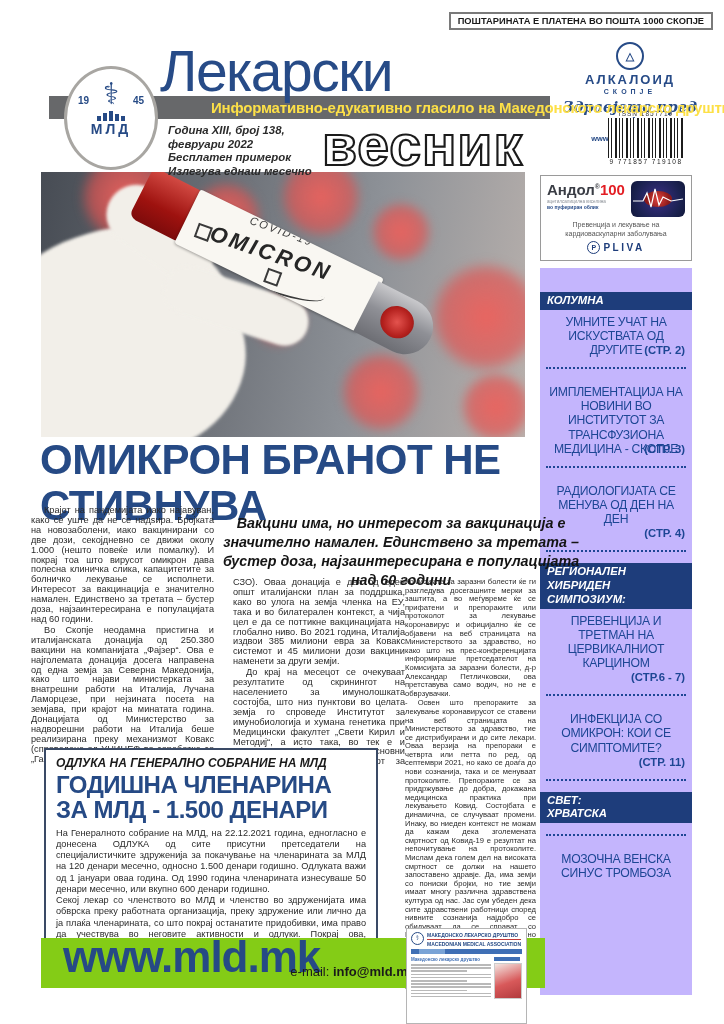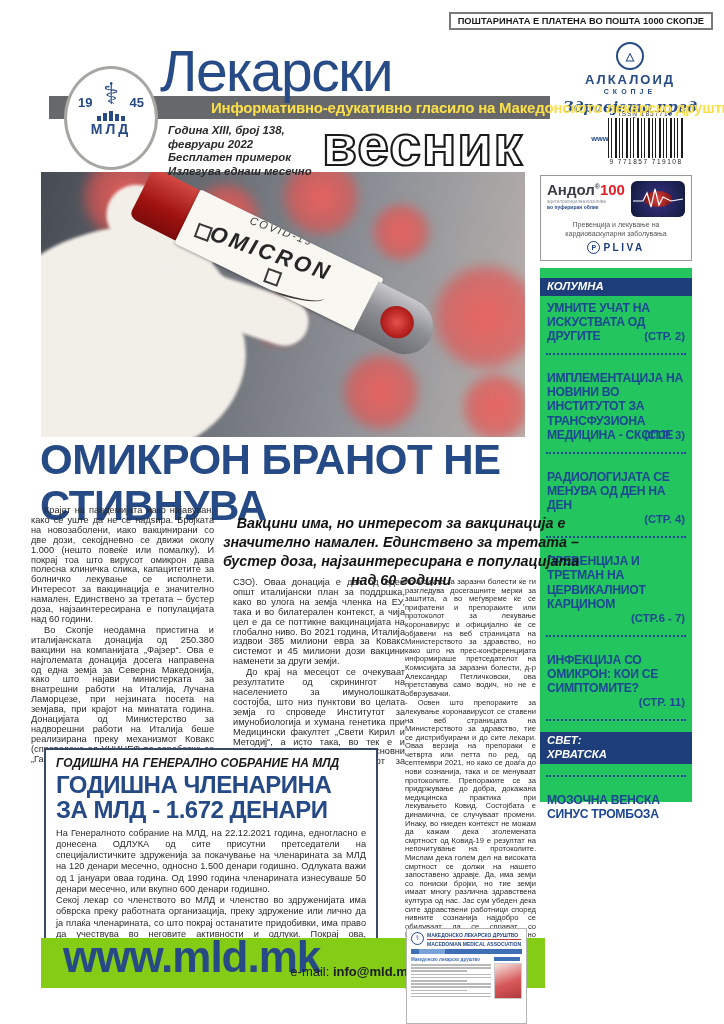--- a/index.html
+++ b/index.html
@@ -15,21 +15,21 @@
   .title1{position:absolute;left:160px;top:38px;font-size:57px;font-weight:normal;color:#274b87;
           letter-spacing:-1.5px;z-index:2;}
   .title2{position:absolute;left:322px;top:112px;font-size:57px;font-weight:bold;color:#fff;
           -webkit-text-stroke:2.2px #1b1b1b;letter-spacing:1px;z-index:4;}
   .issue{position:absolute;left:168px;top:124px;font-style:italic;font-weight:bold;
          font-size:11.4px;line-height:13.6px;color:#2b2b2b;z-index:3;}
   .mld-oval{position:absolute;left:64px;top:66px;width:88px;height:98px;background:#fff;
             border:3px solid #a8a6a2;border-radius:50%;z-index:3;box-shadow:0 0 0 2px #fff inset;
             text-align:center;}
   .mld-oval .staff{font-size:30px;color:#264a85;line-height:34px;margin-top:8px;}
-  .mld-oval .yr{position:absolute;top:26px;font-size:13px;font-weight:bold;color:#264a85;}
+  .mld-oval .yr{position:absolute;top:26px;font-size:10px;font-weight:bold;color:#264a85;}
   .mld-oval .yl{left:11px;} .mld-oval .yrr{right:11px;}
   .skyline{height:9px;margin-top:1px;display:flex;justify-content:center;align-items:flex-end;gap:2px;}
   .skyline i{display:block;width:4px;background:#264a85;}
   .mld-acr{font-size:14px;font-weight:bold;color:#264a85;letter-spacing:3px;margin-top:0px;}
   
   .alk{position:absolute;left:553px;top:42px;width:154px;text-align:center;color:#274b87;}
   .alk-circle{width:24px;height:24px;border:2px solid #274b87;border-radius:50%;margin:0 auto 2px;
               font-size:11px;line-height:24px;font-weight:bold;color:#274b87;}
   .alk-name{font-size:13px;font-weight:bold;letter-spacing:2px;}
   .alk-city{font-size:7px;font-weight:bold;letter-spacing:4px;margin-top:1px;}
@@ -71,26 +71,26 @@
   .ecg{width:54px;height:36px;border-radius:6px;background:radial-gradient(circle at 50% 50%,#3b2f86 0%,#1b2250 70%,#11173a 100%);
        position:relative;overflow:hidden;flex-shrink:0;}
   .ecg i{position:absolute;left:13px;top:10px;width:28px;height:16px;border-radius:50%;
          background:radial-gradient(circle,#e0443f 0%,#8c1a1a 70%);}
   .andol-claim{font-size:7px;color:#555;text-align:center;margin-top:4px;line-height:8.5px;white-space:pre-line;}
   .pliva{display:flex;justify-content:center;align-items:center;gap:3px;margin-top:3px;}
   .pliva-p{width:11px;height:11px;border:1.5px solid #1e3d7b;border-radius:50%;font-size:7px;line-height:11px;
            text-align:center;font-weight:bold;color:#1e3d7b;}
   .pliva-name{font-size:10px;font-weight:bold;letter-spacing:2.5px;color:#1e3d7b;}
   
-  .sbar{position:absolute;left:540px;top:268px;width:152px;height:534px;background:#22c55e;
-        box-sizing:border-box;padding-top:10px;}
+  .sbar{position:absolute;left:540px;top:268px;width:152px;height:727px;background:#c4b5fd;
+        box-sizing:border-box;padding-top:24px;}
   .sb-head{background:#1e3d7b;color:#fff;font-style:italic;font-weight:bold;font-size:11.3px;
            line-height:1.22;padding:2px 7px;white-space:pre-line;}
-  .sb-title{padding:5px 7px 0;color:#1d4694;font-weight:bold;font-size:12.2px;line-height:1.16;
-            letter-spacing:-0.3px;}
+  .sb-title{padding:5px 7px 0;color:#1d4694;font-weight:normal;font-size:12.2px;line-height:1.16;
+            letter-spacing:-0.3px;text-align:center;}
   .sb-page{padding:1px 7px 0;color:#1d4694;font-weight:bold;font-size:11.3px;text-align:right;}
   .sb-page.inline{margin-top:-14px;}
   .sb-dot{border-top:2.5px dotted #1d4694;margin:11px 6px;}
   
   .headline{position:absolute;left:40px;top:437px;font-size:42px;font-weight:bold;color:#264a85;
             letter-spacing:-0.5px;line-height:1.1;white-space:pre-line;}
   .lead{position:absolute;left:213px;top:514px;width:376px;text-align:center;font-style:italic;
         font-weight:bold;font-size:14.3px;line-height:19px;color:#141414;}
   .bodycol{position:absolute;font-size:9.2px;line-height:9.9px;text-align:justify;color:#2a2a2a;}
   .bodycol p{margin:0;} .bodycol p.ind{text-indent:13px;} .bodycol p+p{margin-top:1px;}
@@ -233,20 +233,21 @@
     <div>
       <div class="sb-title">ИМПЛЕМЕНТАЦИЈА НА НОВИНИ ВО ИНСТИТУТОТ ЗА ТРАНСФУЗИОНА МЕДИЦИНА - СКОПЈЕ</div>
       <div class="sb-page inline">(СТР. 3)</div>
     </div>
     <div class="sb-dot"></div>
     <div>
       <div class="sb-title">РАДИОЛОГИЈАТА СЕ МЕНУВА ОД ДЕН НА ДЕН</div>
       <div class="sb-page">(СТР. 4)</div>
     </div>
     <div class="sb-dot"></div>
+    <div class="sb-head">РЕГИОНАЛЕН ХИБРИДЕН СИМПОЗИУМ:</div>
     <div>
       <div class="sb-title">ПРЕВЕНЦИЈА И ТРЕТМАН НА ЦЕРВИКАЛНИОТ КАРЦИНОМ</div>
       <div class="sb-page">(СТР.6 - 7)</div>
     </div>
     <div class="sb-dot"></div>
     <div>
       <div class="sb-title">ИНФЕКЦИЈА СО ОМИКРОН: КОИ СЕ СИМПТОМИТЕ?</div>
       <div class="sb-page">(СТР. 11)</div>
     </div>
     <div class="sb-dot"></div>
@@ -270,23 +271,23 @@
   <div class="bodycol c2">
     <p>СЗО). Оваа донација е дел од еден општ италијански план за поддршка, како во улога на земја членка на ЕУ, така и во билатерален контекст, а чија цел е да се поттикне вакцинацијата на глобално ниво. Во 2021 година, Италија издвои 385 милиони евра за Ковакс системот и 45 милиони дози вакцини наменети за други земји.</p>
     <p class="ind">До крај на месецот се очекуваат резултатите од скринингот на населението за имунолошката состојба, што низ пунктови во целата земја го спроведе Институтот за имунобиологија и хумана генетика при Медицински факултет „Свети Кирил и Методиј“, а исто така, во тек е и скринингот кај деца во основни училишта. Согласно резултатот за имунолошкиот статус,</p>
   </div>
   <div class="bodycol c3">
     <p>Комисијата за заразни болести ќе ги разгледува досегашните мерки за заштита, а во меѓувреме ќе се прифатени и препораките или протоколот за лекување коронавирус и официјално ќе се објавени на веб страницата на Министерството за здравство, но како што на прес-конференцијата информираше претседателот на Комисијата за заразни болести, д-р Александар Петличковски, ова претставува само водич, но не е обврзувачки.</p>
     <p>- Освен што препораките за лекување коронавирусот се ставени на веб страницата на Министерството за здравство, тие се дистрибуирани и до сите лекари. Оваа верзија на препораки е четврта или петта по ред, од септември 2021, но како се доаѓа до нови сознанија, така и се менуваат протоколите. Препораките се за придржување до добра, докажана медицинска практика при лекувањето Ковид. Состојбата е динамична, се случуваат промени. Инаку, во ниеден контекст не можам да кажам дека зголемената смртност од Ковид-19 е резултат на непочитување на протоколите. Мислам дека голем дел на високата смртност се должи на нашето запоставено здравје. Да, има земји со пониски бројки, но тие земји имаат многу различна здравствена култура од нас. Јас сум убеден дека сите здравствени работници според нивните сознанија најдобро се обидуваат да се справат со Ковид-19. Бројките ни се високи, но редовно ги споредувам со Словенија, со слична структура на населението и таму и во оваа фаза на пандемијата бројките се редовно над 20 починати дневно, посочи Петличковски.</p>
   </div>
 
   <div class="dbox">
-    <div class="dbox-kicker">ГОДИШНА НА ГЕНЕРАЛНО СОБРАНИЕ НА МЛД</div>
+    <div class="dbox-kicker">ОДЛУКА НА ГЕНЕРАЛНО СОБРАНИЕ НА МЛД</div>
     <div class="dbox-title">ГОДИШНА ЧЛЕНАРИНА
-ЗА МЛД - 1.672 ДЕНАРИ</div>
+ЗА МЛД - 1.500 ДЕНАРИ</div>
     <div class="dbox-body">
       <p>На Генералното собрание на МЛД, на 22.12.2021 година, едногласно е донесена ОДЛУКА од сите присутни претседатели на специјалистичките здруженија за покачување на членарината за МЛД на 120 денари месечно, односно 1.500 денари годишно. Одлуката важи од 1 јануари оваа година. Од 1990 година членарината изнесуваше 50 денари месечно, или вкупно 600 денари годишно.</p>
       <p>Секој лекар со членството во МЛД и членство во здруженијата има обврска преку работната организација, преку здружение или лично да ја плаќа членарината, со што покрај останатите придобивки, има право да учествува во неговите активности и одлуки. Покрај ова, акредитацијата на МЛД за организираните КМЕ активности, значи и обезбедување на потребните бодови и сертификати за обновување на лиценцата.</p>
     </div>
   </div>
 
   <div class="fbar">
     <div class="furl">www.mld.mk</div>
     <div class="femail"><span>e-mail:</span> <b>info@mld.mk</b></div>
   </div>

